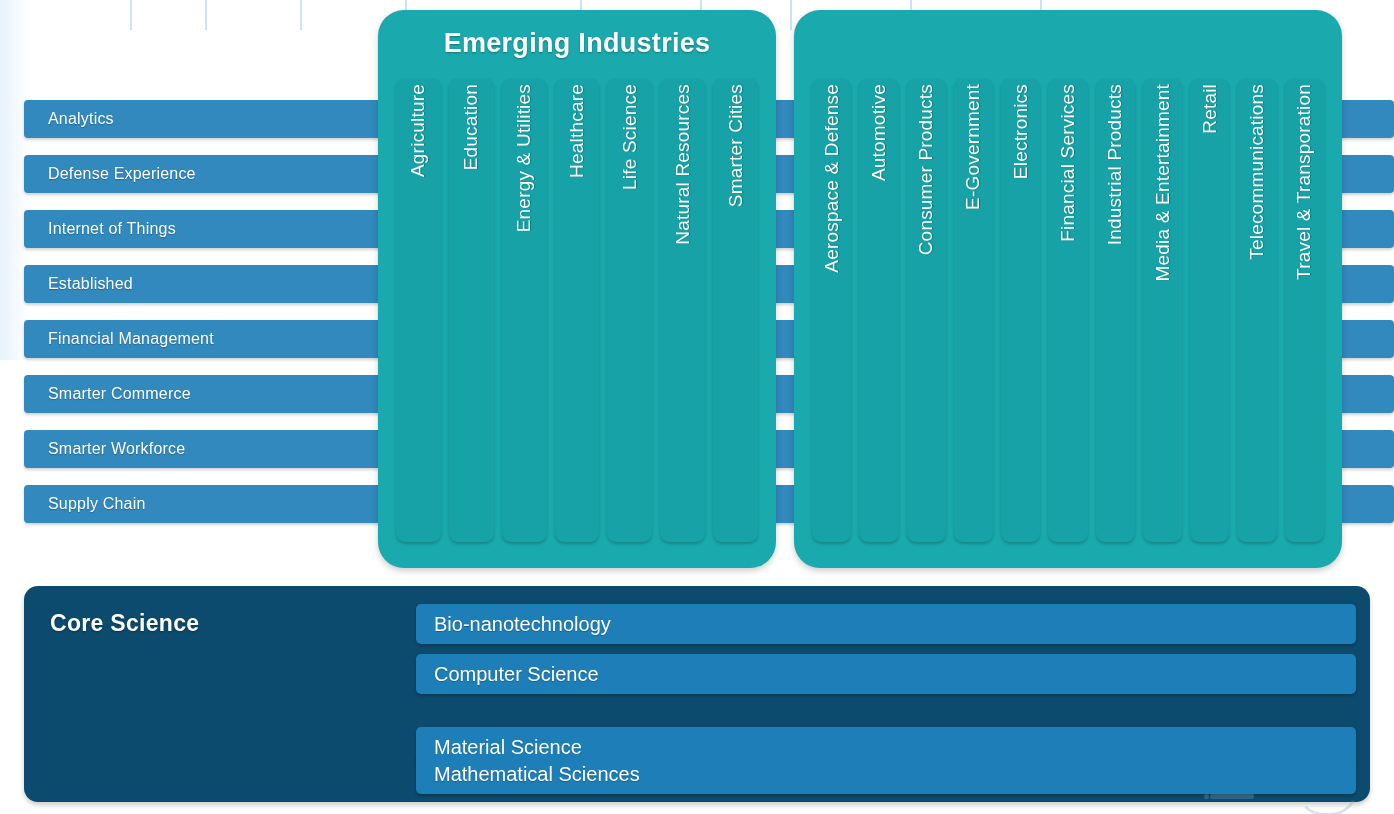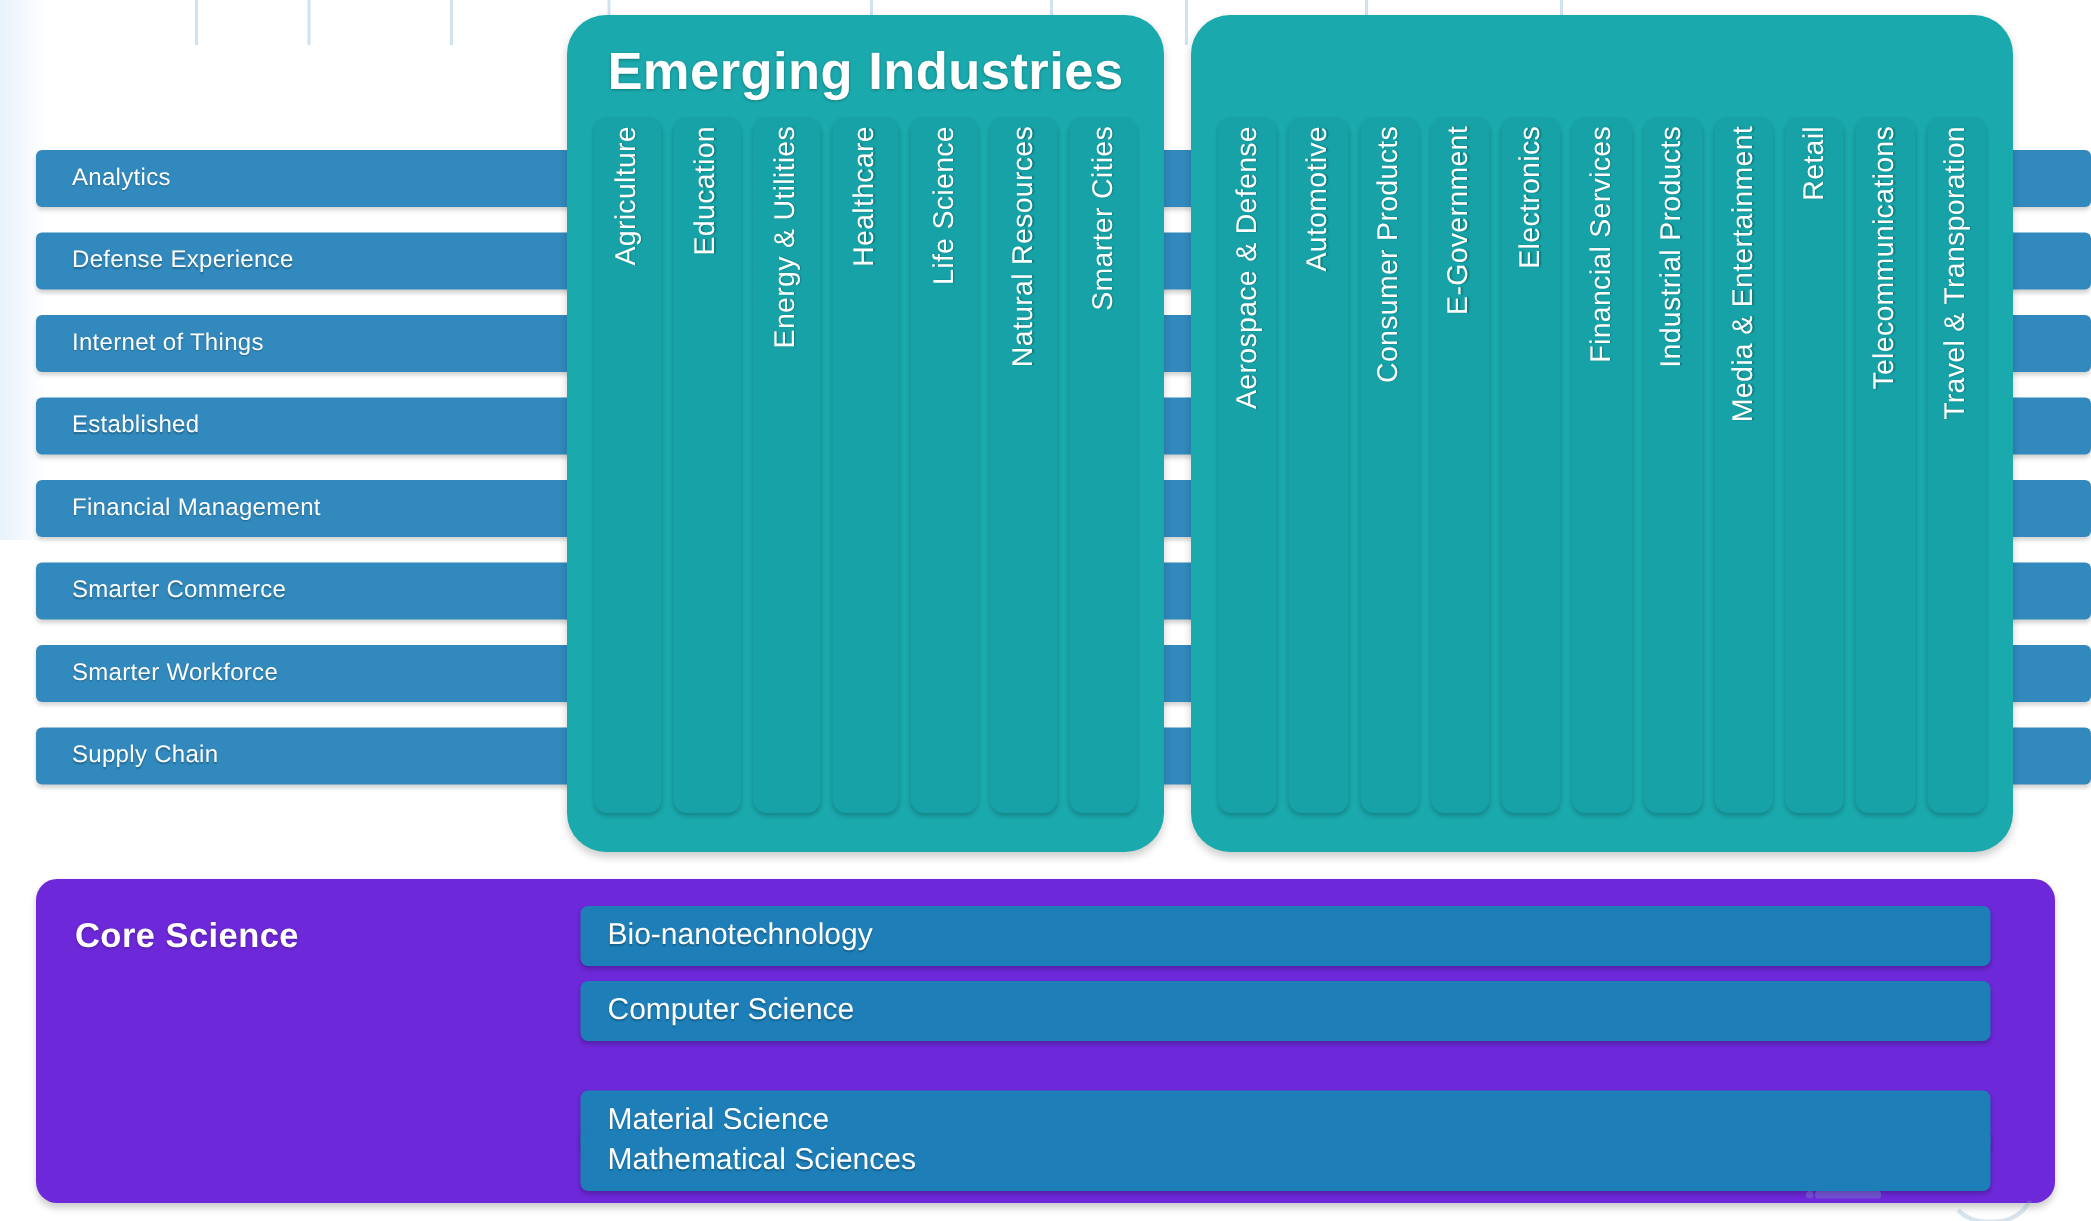--- a/index.html
+++ b/index.html
@@ -26,49 +26,49 @@
     text-shadow:0 1px 1px rgba(0,0,0,.25);
   }
 
   
   .panel{
     position:absolute;top:10px;border-radius:26px;z-index:2;
     background:#1aa9ad;box-shadow:0 3px 6px rgba(0,0,0,.2);
   }
   .panel-title{
     position:absolute;left:0;right:0;top:18px;text-align:center;
-    color:#ffffff;font-size:35px;font-weight:bold;letter-spacing:.3px;
+    color:#ffffff;font-size:27px;font-weight:bold;letter-spacing:.3px;
     text-shadow:0 1px 2px rgba(0,0,0,.3);
   }
   .cols{position:absolute;left:0;right:0;top:68px;bottom:26px;}
   .col-bar{
     position:absolute;top:0;bottom:0;background:#16a2a6;
     border-radius:9px;box-shadow:0 2px 3px rgba(0,0,0,.20);
   }
   .col-label{
     position:absolute;left:50%;top:6px;
     transform:translateX(-50%) rotate(180deg);
     writing-mode:vertical-rl;
     color:#ffffff;font-size:19px;white-space:nowrap;letter-spacing:.2px;
     text-shadow:0 1px 1px rgba(0,0,0,.25);
   }
 
   
   .core{
     position:absolute;left:24px;top:586px;width:1346px;height:216px;
-    background:#6d28d9;border-radius:14px;z-index:3;
+    background:#0c4a6e;border-radius:14px;z-index:3;
     box-shadow:0 3px 5px rgba(0,0,0,.2);
   }
   .core-title{
     position:absolute;left:26px;top:24px;color:#ffffff;
     font-size:23px;font-weight:bold;letter-spacing:.3px;
     text-shadow:0 1px 2px rgba(0,0,0,.3);
   }
   .core-item{
-    position:absolute;left:363px;width:940px;height:40px;
+    position:absolute;left:392px;width:940px;height:40px;
     background:#1e7fb8;border-radius:5px;
     box-shadow:0 2px 3px rgba(0,0,0,.22);
   }
   .core-item span{
     position:absolute;left:18px;top:50%;transform:translateY(-50%);
     color:#ffffff;font-size:20px;white-space:nowrap;
     text-shadow:0 1px 1px rgba(0,0,0,.25);
   }
 
   .watermark{

